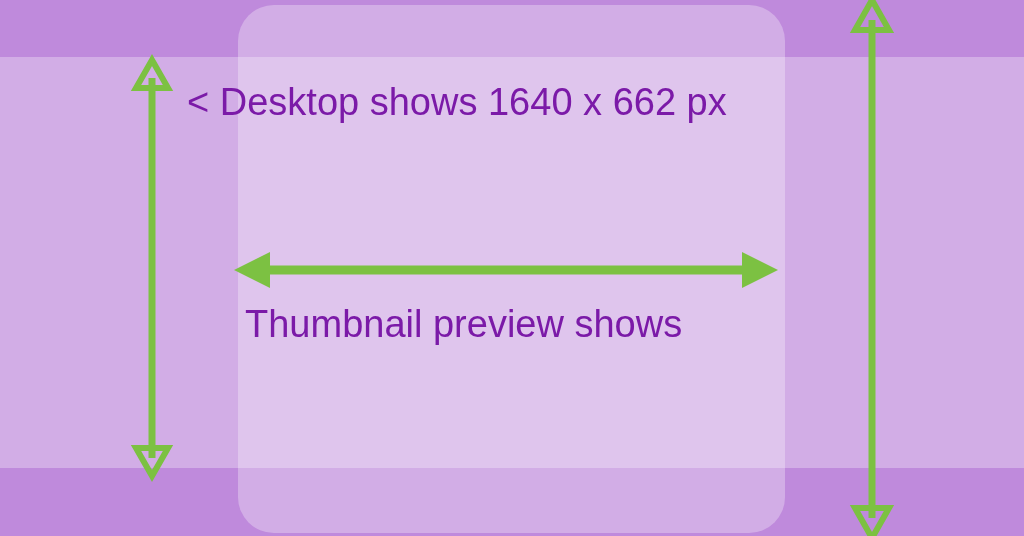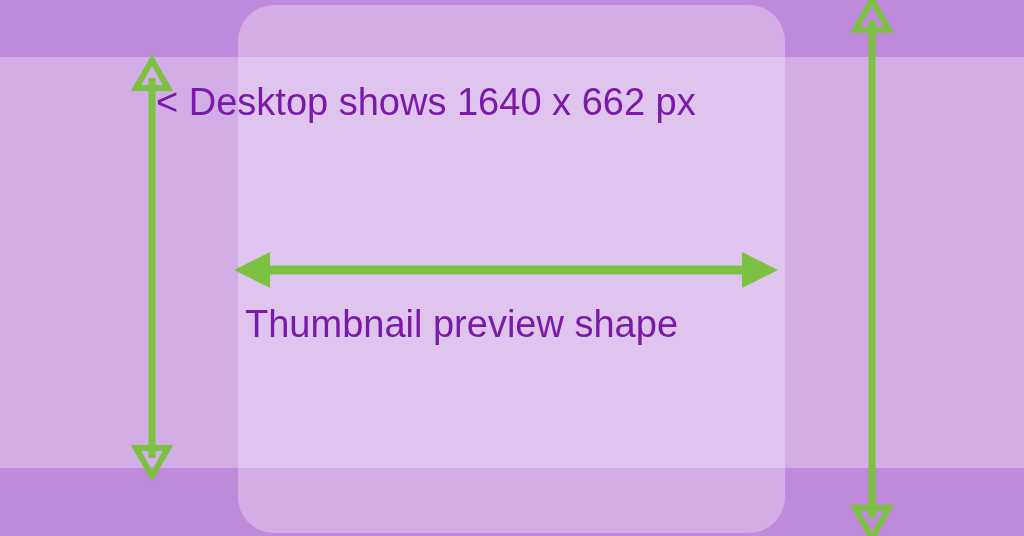--- a/index.html
+++ b/index.html
@@ -45,21 +45,21 @@
   }
   .line {
     position: absolute;
     color: #7b1aa8;
     font-size: 38px;
     line-height: 38px;
     letter-spacing: 0px;
     white-space: nowrap;
     font-weight: 400;
   }
-  .line-desktop { left: 156px; top: 83px; text-align: right; }
+  .line-desktop { left: 187px; top: 83px; text-align: right; }
   .line-mobile  { left: 243px; top: 149px; }
   .line-thumb   { left: 245px; top: 305px; }
 
   
   .arrow-svg {
     position: absolute;
     overflow: visible;
     pointer-events: none;
   }
   .v-left  { left: 128px; top: 58px;  }
@@ -88,16 +88,16 @@
   </svg>
 
   <svg class="arrow-svg h-mid" width="552" height="44" viewBox="0 0 552 44">
     <line x1="30" y1="22" x2="522" y2="22" stroke="#7cc142" stroke-width="9"></line>
     <polygon points="4,22 40,4 40,40" fill="#7cc142"></polygon>
     <polygon points="548,22 512,4 512,40" fill="#7cc142"></polygon>
   </svg>
 
   <div class="text-layer">
     <div class="line line-desktop">&lt; Desktop shows 1640 x 662 px</div>
-    <div class="line line-thumb">Thumbnail preview shape</div>
+    <div class="line line-thumb">Thumbnail preview shows</div>
   </div>
 
 </div>
 
 </body></html>

